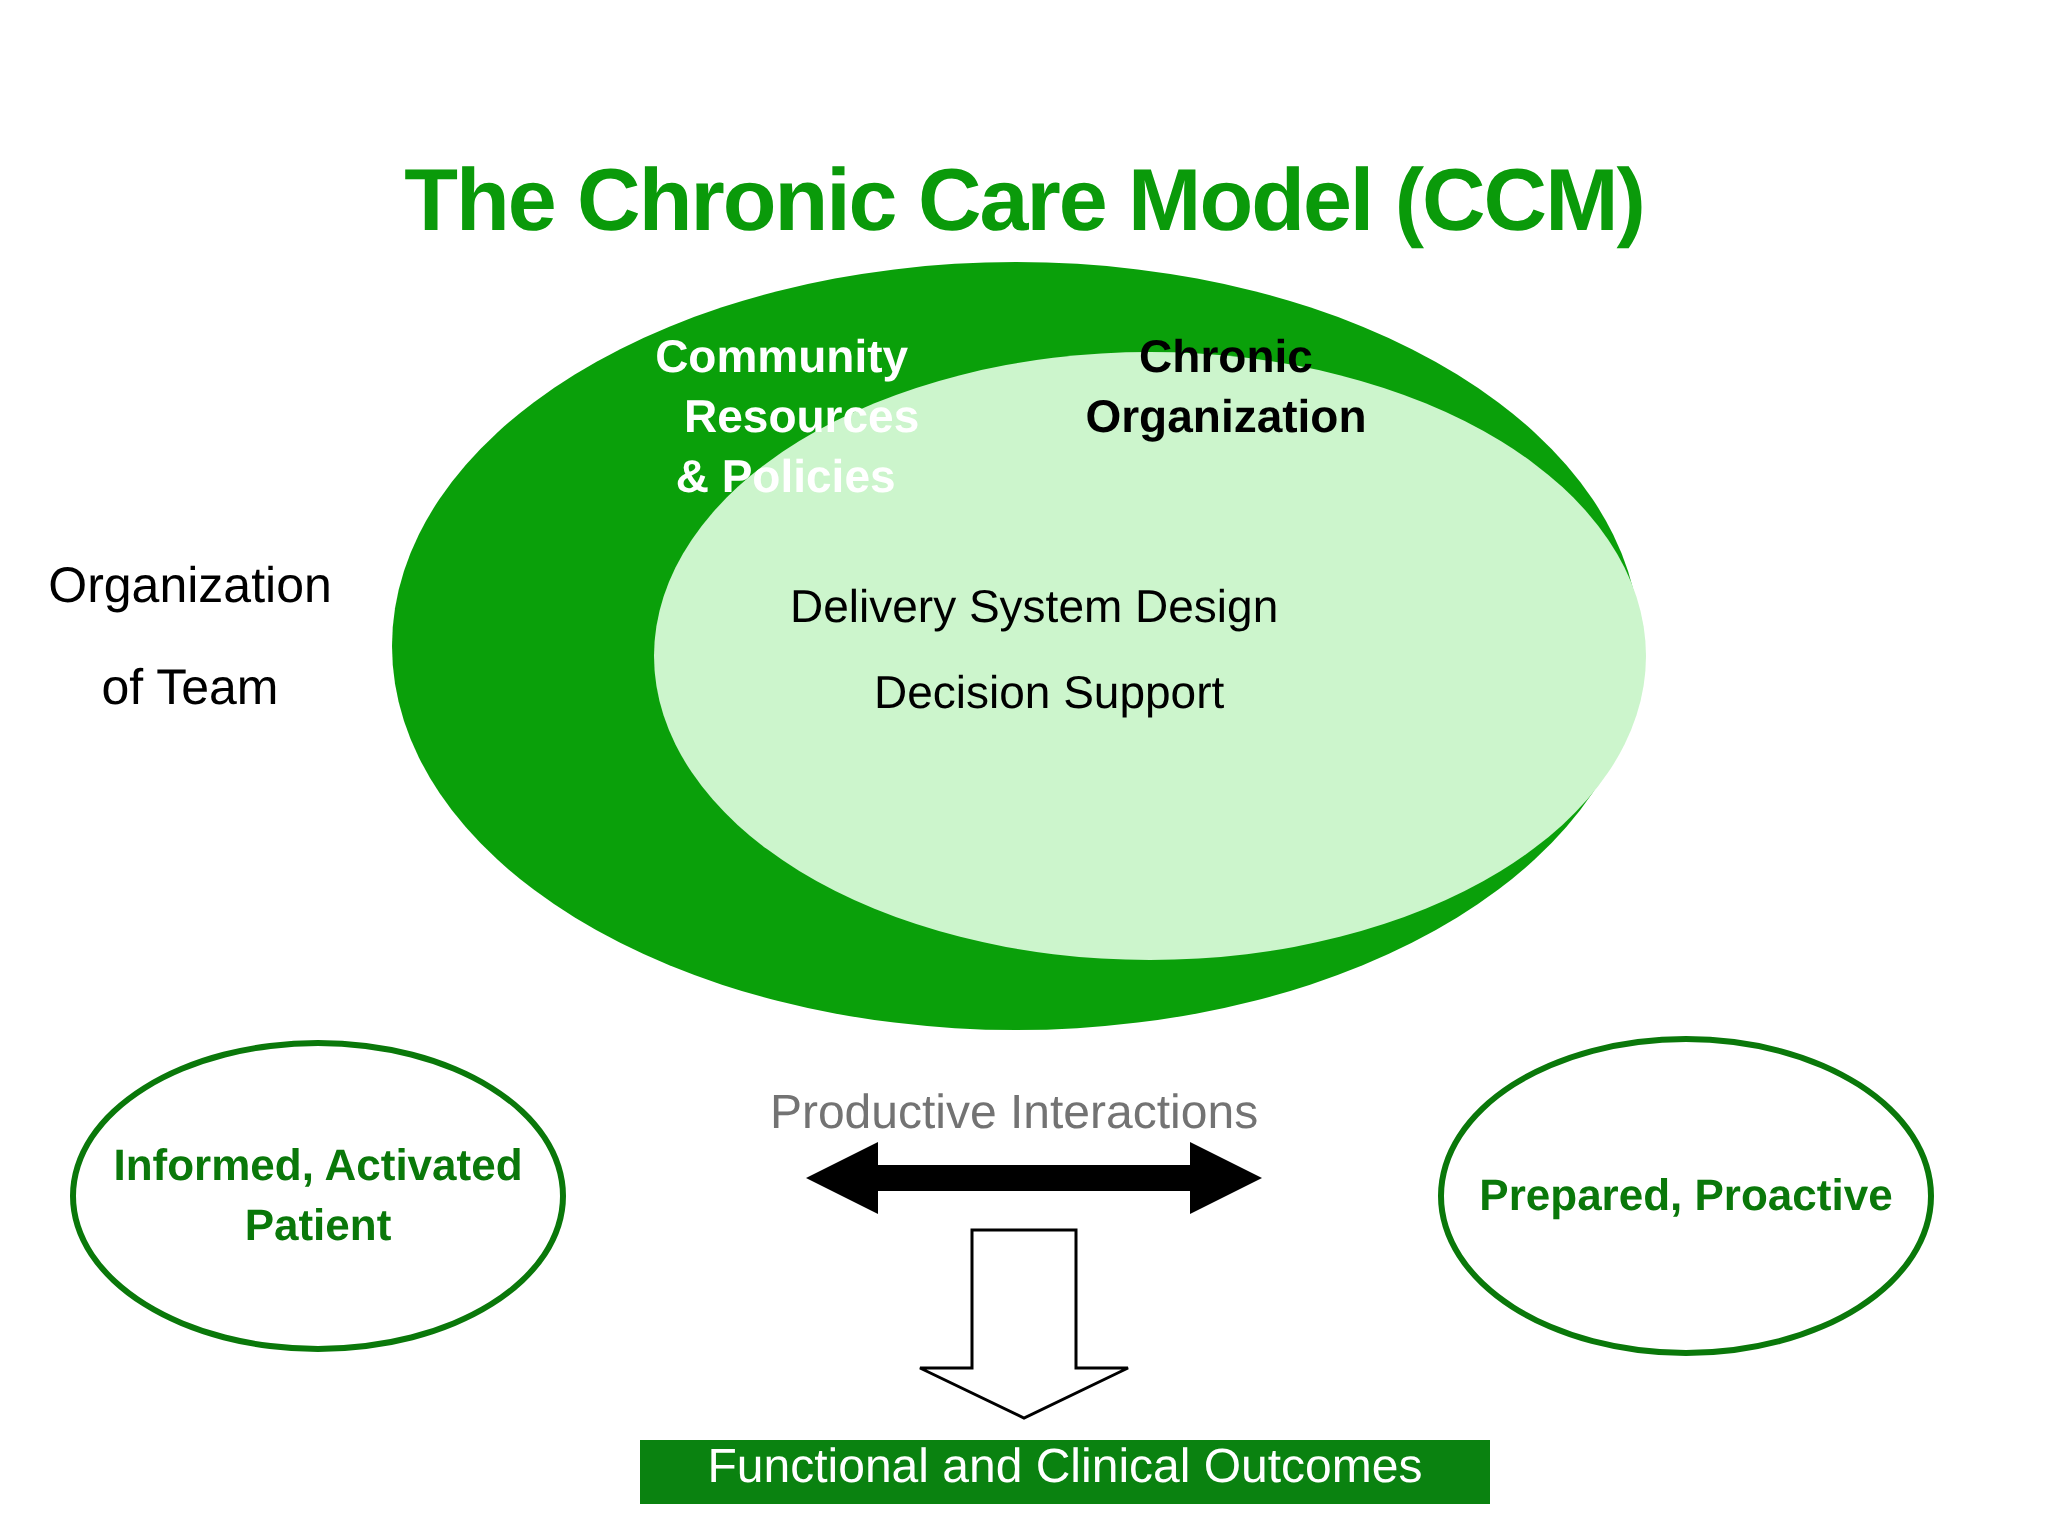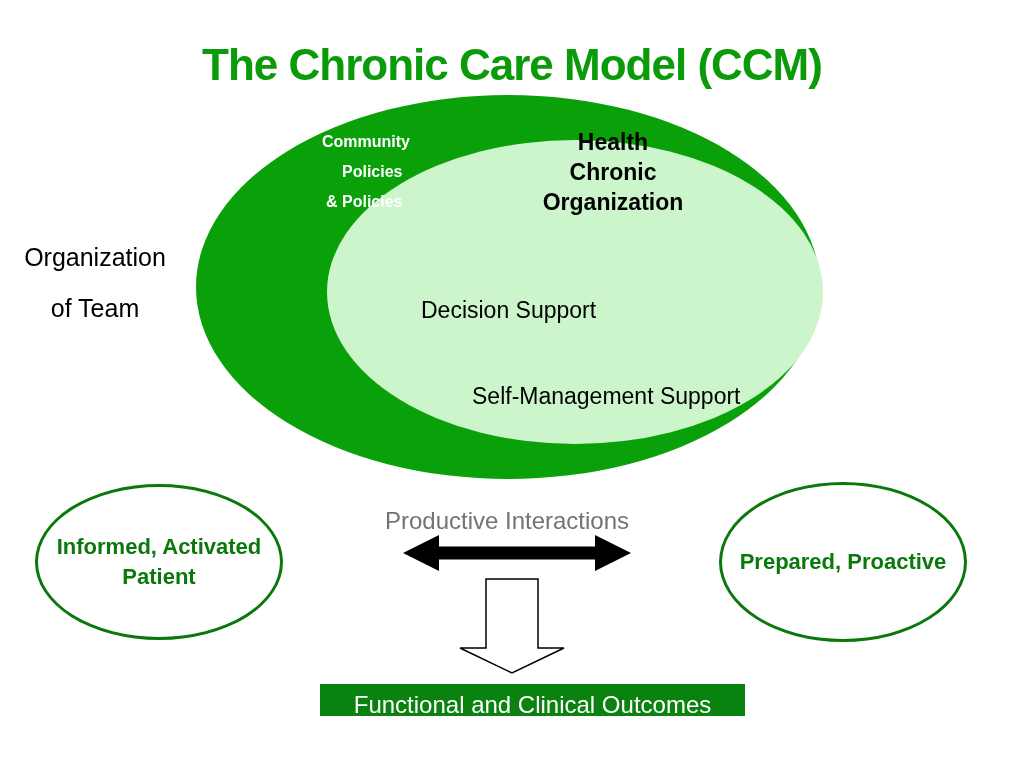--- a/index.html
+++ b/index.html
@@ -3,20 +3,21 @@
 <meta charset="utf-8">
 <style>
   html, body { margin: 0; padding: 0; background: #ffffff; }
   .slide {
     position: relative;
     width: 1024px;
     height: 716px;
     background: var(--white, #ffffff);
     font-family: "Liberation Sans", sans-serif;
     overflow: hidden;
+    margin-top: 36px;
   }
 
   .title {
     position: absolute;
     top: 40px; left: 0;
     width: 100%;
     margin: 0;
     text-align: center;
     font-size: 44px;
     font-weight: bold;
@@ -37,22 +38,23 @@
     width: 496px; height: 304px;
     background: var(--light-green, #ccf5cc);
     border-radius: 50%;
   }
 
   .community-label {
     position: absolute;
     left: 322px; top: 127px;
     color: var(--white, #ffffff);
     font-weight: bold;
-    font-size: 16px;
+    font-size: 23px;
     line-height: 30px;
+    text-align: center;
   }
   .community-label span { display: block; }
   .community-label .l2 { margin-left: 20px; }
   .community-label .l3 { margin-left: 4px; }
 
   .health-label {
     position: absolute;
     left: 528px; top: 127px;
     width: 170px;
     text-align: center;
@@ -63,21 +65,21 @@
   }
   .health-label span { display: block; }
 
   .component {
     position: absolute;
     font-size: 23px;
     color: #000000;
     white-space: nowrap;
   }
   .c1 { left: 395px; top: 254px; }
-  .c2 { left: 421px; top: 297px; text-align: right; }
+  .c2 { left: 437px; top: 297px; text-align: right; }
   .c3 { left: 447px; top: 340px; }
   .c4 { left: 472px; top: 383px; }
 
   .org-label {
     position: absolute;
     left: 8px; top: 232px;
     width: 174px;
     text-align: center;
     font-size: 25px;
     color: #000000;
@@ -116,49 +118,47 @@
   .patient-ellipse { left: 35px;  top: 484px; width: 248px; height: 156px; }
   .team-ellipse    { left: 719px; top: 482px; width: 248px; height: 160px; }
 
   .outcomes-bar {
     position: absolute;
     left: 320px; top: 684px;
     width: 425px; height: 42px;
     background: var(--bar-green, #0a8210);
     color: var(--white, #ffffff);
     display: flex;
-    align-items: center;
     justify-content: center;
     font-size: 24px;
   }
 </style>
 </head>
 <body>
 
 <div class="slide">
 
   <h1 class="title">The Chronic Care Model (CCM)</h1>
 
   <div class="outer-ellipse"></div>
   <div class="inner-ellipse"></div>
 
   <div class="community-label">
     <span class="l1">Community</span>
-    <span class="l2">Policies</span>
+    <span class="l2">Resources</span>
     <span class="l3">&amp; Policies</span>
   </div>
 
   <div class="health-label">
-    <span>Health</span>
     <span>Chronic</span>
     <span>Organization</span>
   </div>
 
+  <div class="component c1">Delivery System Design</div>
   <div class="component c2">Decision Support</div>
-  <div class="component c4">Self-Management Support</div>
 
   <div class="org-label">
     <span>Organization</span>
     <span>of Team</span>
   </div>
 
   <div class="prod-label">Productive Interactions</div>
 
   <svg class="double-arrow" width="230" height="44" viewBox="0 0 230 44" aria-hidden="true">
     <polygon fill="#000000" points="1,22 37,4 37,15.5 193,15.5 193,4 229,22 193,40 193,28.5 37,28.5 37,40"></polygon>

